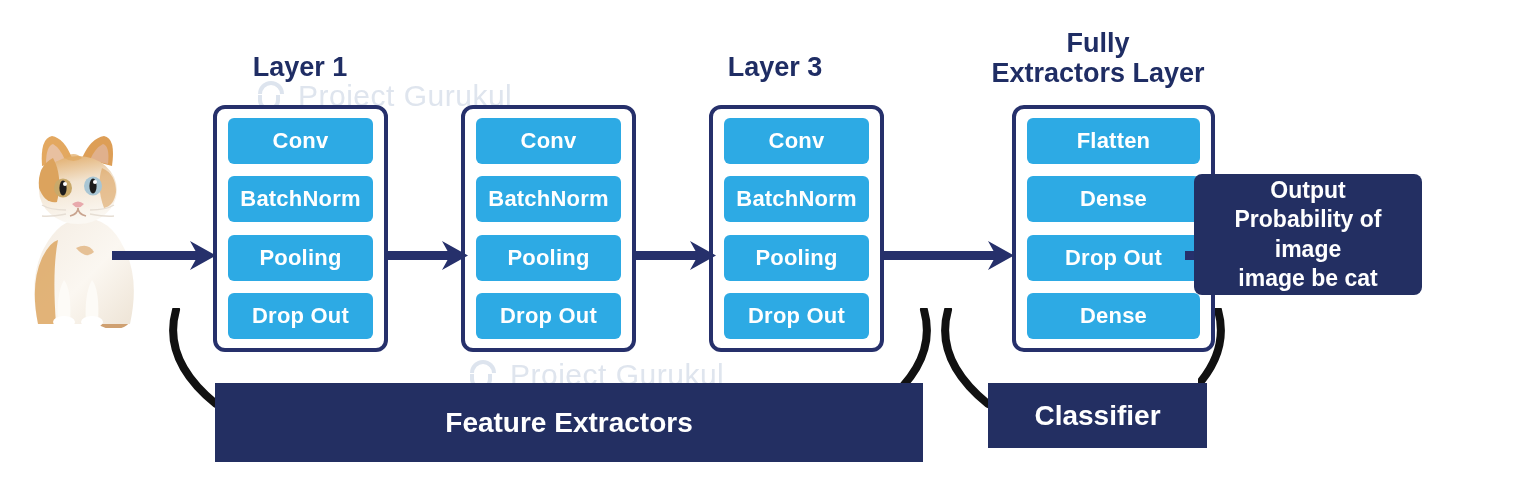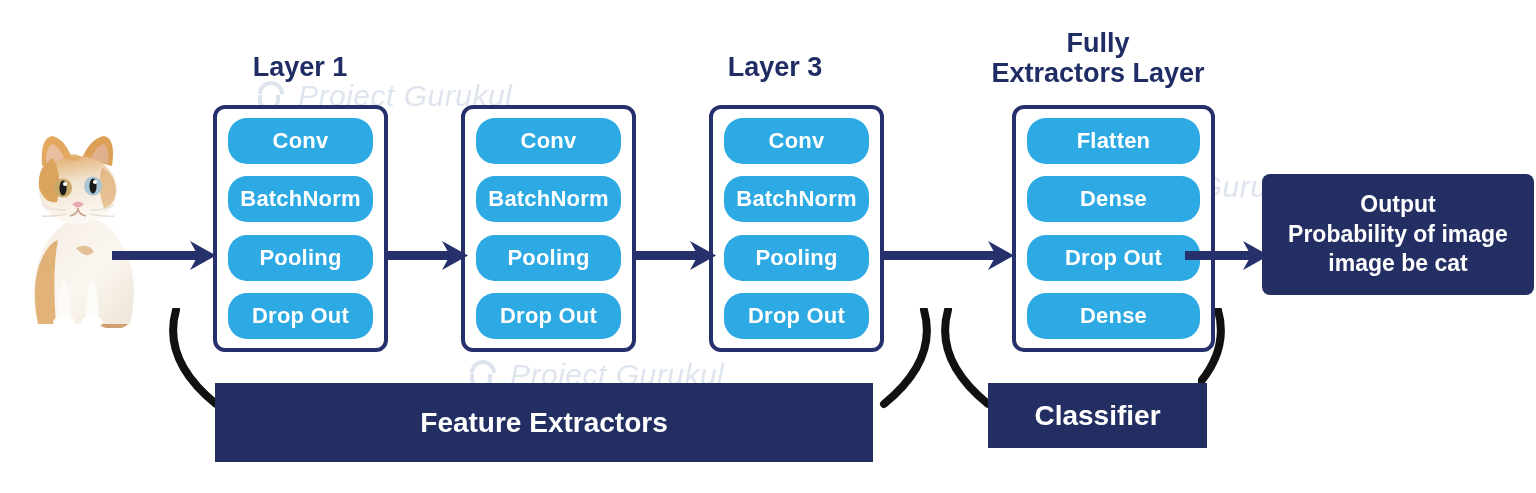--- a/index.html
+++ b/index.html
@@ -26,21 +26,20 @@
     align-items: center;
     gap: 10px;
     color: #dfe5ee;
     font-size: 30px;
     font-weight: 400;
     letter-spacing: 0.5px;
     white-space: nowrap;
     user-select: none;
     pointer-events: none;
     z-index: 1;
-    font-style: italic;
   }
   .watermark .wm-logo {
     width: 30px;
     height: 30px;
     position: relative;
     flex: none;
   }
   .watermark .wm-logo::before {
     content: "";
     position: absolute;
@@ -87,21 +86,21 @@
     padding: 9px 11px;
     display: flex;
     flex-direction: column;
     justify-content: space-between;
     z-index: 4;
   }
   .sublayer {
     box-sizing: border-box;
     background: #2daae4;
     color: #ffffff;
-    border-radius: 19px;
+    border-radius: 6px;
     font-size: 22px;
     font-weight: bold;
     display: flex;
     align-items: center;
     justify-content: center;
     height: 46px;
     letter-spacing: 0.2px;
   }
 
   
@@ -286,21 +285,21 @@
     <div class="sublayer">Dense</div>
   </div>
 
   <div class="arrow" style="left:1185px; top:238px;">
     <svg width="90" height="36" viewBox="0 0 90 36" xmlns="http://www.w3.org/2000/svg">
       <rect x="0" y="13" width="66" height="9" fill="#26306b"></rect>
       <path d="M58 3 L84 17.5 L58 32 L66 17.5 Z" fill="#26306b"></path>
     </svg>
   </div>
 
-  <div class="output-box" style="left:1262px; top:174px; width:272px; height:121px;">
+  <div class="output-box" style="left:1194px; top:174px; width:228px; height:121px;">
     <div>Output</div>
     <div>Probability of image</div>
     <div>image be cat</div>
   </div>
 
   <div class="bracket" style="left:158px; top:308px;">
     <svg width="70" height="105" viewBox="0 0 70 105" xmlns="http://www.w3.org/2000/svg">
       <path d="M18 2 Q4 52 58 96" stroke="#111111" stroke-width="8" fill="none" stroke-linecap="round"></path>
     </svg>
   </div>
@@ -314,16 +313,16 @@
     <svg width="70" height="105" viewBox="0 0 70 105" xmlns="http://www.w3.org/2000/svg">
       <path d="M18 2 Q4 52 58 96" stroke="#111111" stroke-width="8" fill="none" stroke-linecap="round"></path>
     </svg>
   </div>
   <div class="bracket" style="left:1198px; top:308px;">
     <svg width="70" height="105" viewBox="0 0 70 105" xmlns="http://www.w3.org/2000/svg">
       <path d="M20 2 Q34 52 -20 96" stroke="#111111" stroke-width="8" fill="none" stroke-linecap="round"></path>
     </svg>
   </div>
 
-  <div class="group-bar" style="left:215px; top:383px; width:658px; height:79px;">Feature Extractors</div>
+  <div class="group-bar" style="left:215px; top:383px; width:708px; height:79px;">Feature Extractors</div>
   <div class="group-bar" style="left:988px; top:383px; width:219px; height:65px;">Classifier</div>
 
 </div>
 
 </body></html>

